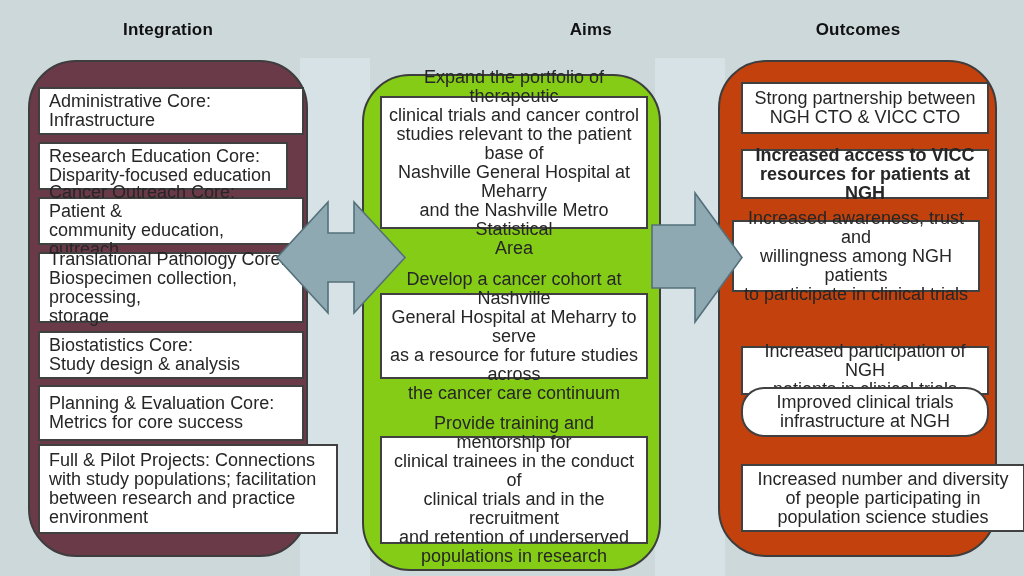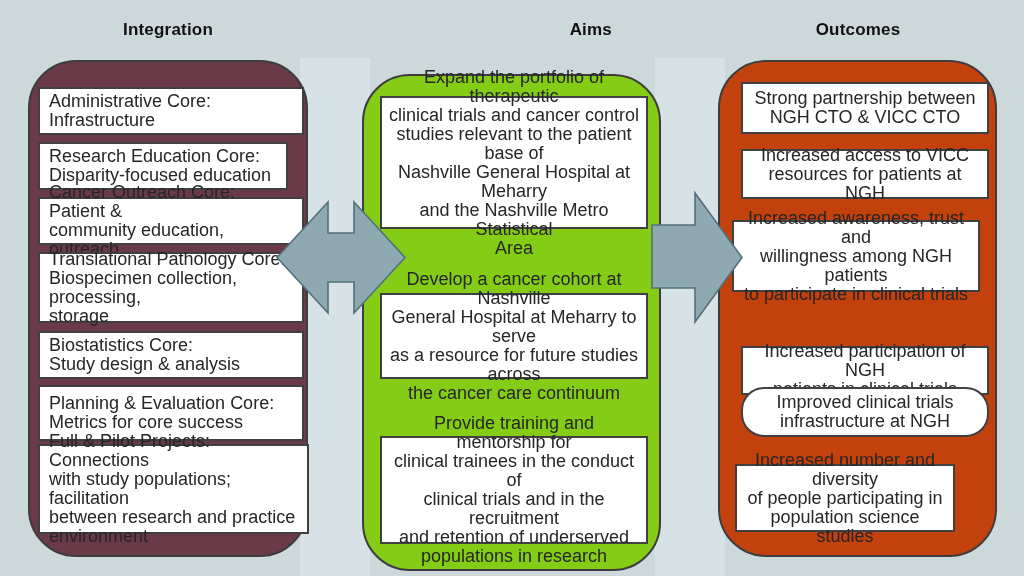--- a/index.html
+++ b/index.html
@@ -52,21 +52,21 @@
 Disparity-focused education</div>
     <div class="pbox left-align" style="left:8px;width:266px;top:135px;height:48px;">Cancer Outreach Core: Patient &amp;
 community education, outreach</div>
     <div class="pbox left-align" style="left:8px;width:266px;top:190px;height:71px;">Translational Pathology Core:
 Biospecimen collection, processing,
 storage</div>
     <div class="pbox left-align" style="left:8px;width:266px;top:269px;height:48px;">Biostatistics Core:
 Study design &amp; analysis</div>
     <div class="pbox left-align" style="left:8px;width:266px;top:323px;height:56px;">Planning &amp; Evaluation Core:
 Metrics for core success</div>
-    <div class="pbox left-align" style="left:8px;width:271px;top:382px;height:90px;">Full &amp; Pilot Projects: Connections
+    <div class="pbox left-align" style="left:8px;width:300px;top:382px;height:90px;">Full &amp; Pilot Projects: Connections
 with study populations; facilitation
 between research and practice
 environment</div>
   </div>
 
   <div class="panel" style="left: 362px; width: 299px; background: #84cc16; margin-top: 14px;">
     <div class="pbox center-align" style="left:16px;width:268px;top:20px;height:133px;">Expand the portfolio of therapeutic
 clinical trials and cancer control
 studies relevant to the patient base of
 Nashville General Hospital at Meharry
@@ -79,30 +79,30 @@
     <div class="pbox center-align" style="left:16px;width:268px;top:360px;height:108px;">Provide training and mentorship for
 clinical trainees in the conduct of
 clinical trials and in the recruitment
 and retention of underserved
 populations in research</div>
   </div>
 
   <div class="panel" style="left: 718px; width: 279px; background: #c2410c;">
     <div class="pbox center-align" style="left:21px;width:248px;top:20px;height:52px;">Strong partnership between
 NGH CTO &amp; VICC CTO</div>
-    <div class="pbox center-align" style="left:21px;width:248px;top:87px;height:50px;">Increased access to VICC
+    <div class="pbox center-align" style="left:21px;width:248px;top:87px;height:50px;font-weight:bold;">Increased access to VICC
 resources for patients at NGH</div>
     <div class="pbox center-align" style="left:12px;width:248px;top:158px;height:72px;">Increased awareness, trust and
 willingness among NGH patients
 to participate in clinical trials</div>
     <div class="pbox center-align" style="left:21px;width:248px;top:248px;height:49px;margin-top:36px;">Increased participation of NGH
 patients in clinical trials</div>
     <div class="pbox center-align" style="left:21px;width:248px;top:325px;height:50px;border-radius:23px;">Improved clinical trials
 infrastructure at NGH</div>
-    <div class="pbox center-align" style="left:15px;width:220px;top:402px;height:68px;">Increased number and diversity
+    <div class="pbox center-align" style="left:21px;width:284px;top:402px;height:68px;">Increased number and diversity
 of people participating in
 population science studies</div>
   </div>
 
   <svg class="arrow-svg" style="left:277px;top:202px;" width="128" height="111" viewBox="0 0 128 111">
     <polygon points="0,55.5 51,0 51,31 77,31 77,0 128,55.5 77,111 77,80 51,80 51,111" stroke="#54707a" stroke-width="1.6" fill="#8fa9b2"></polygon>
   </svg>
 
   <svg class="arrow-svg" style="left:652px;top:193px;" width="90" height="129" viewBox="0 0 90 129">
     <polygon points="0,32 43,32 43,0 90,64.5 43,129 43,95 0,95" stroke="#54707a" stroke-width="1.6" fill="#8fa9b2"></polygon>

